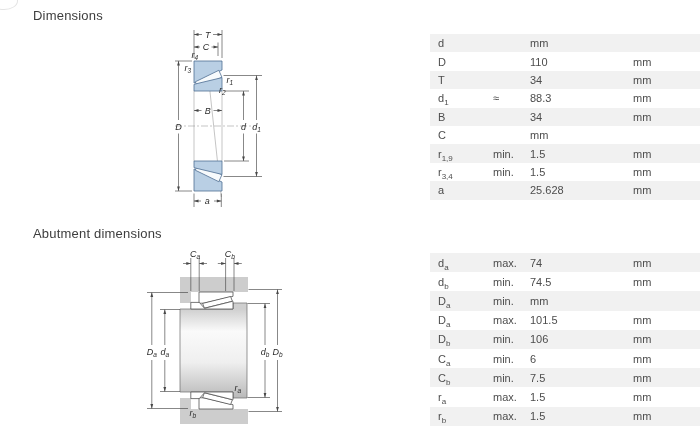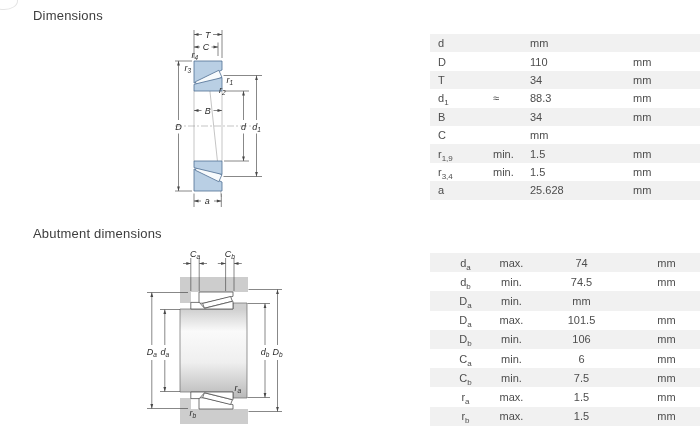--- a/index.html
+++ b/index.html
@@ -15,21 +15,21 @@
   #hdr1{top:8px;}
   #hdr2{top:226px;}
   .deco-arc{
     position:absolute;left:-10px;top:-8px;width:26px;height:16px;
     border:1px solid #e4e4e4;border-radius:50%;
   }
   
   .tables{position:absolute;left:430px;top:0;width:270px;}
   .dtable{position:absolute;left:0;width:270px;}
   #t1{top:34px;}
-  #t2{top:253px;text-align:center;}
+  #t2{top:253px;}
   .trow{
     display:grid;grid-template-columns:55px 37px 103px 1fr;
     align-items:center;padding-left:8px;
     font-size:11px;color:#4d4d4d;
   }
   #t1 .trow{height:18.4px;}
   #t2 .trow{height:19.2px;}
   .trow:nth-child(odd){background:#f1f1f1;}
   .c{white-space:nowrap;}
   .lbl sub{font-size:8px;line-height:0;}

